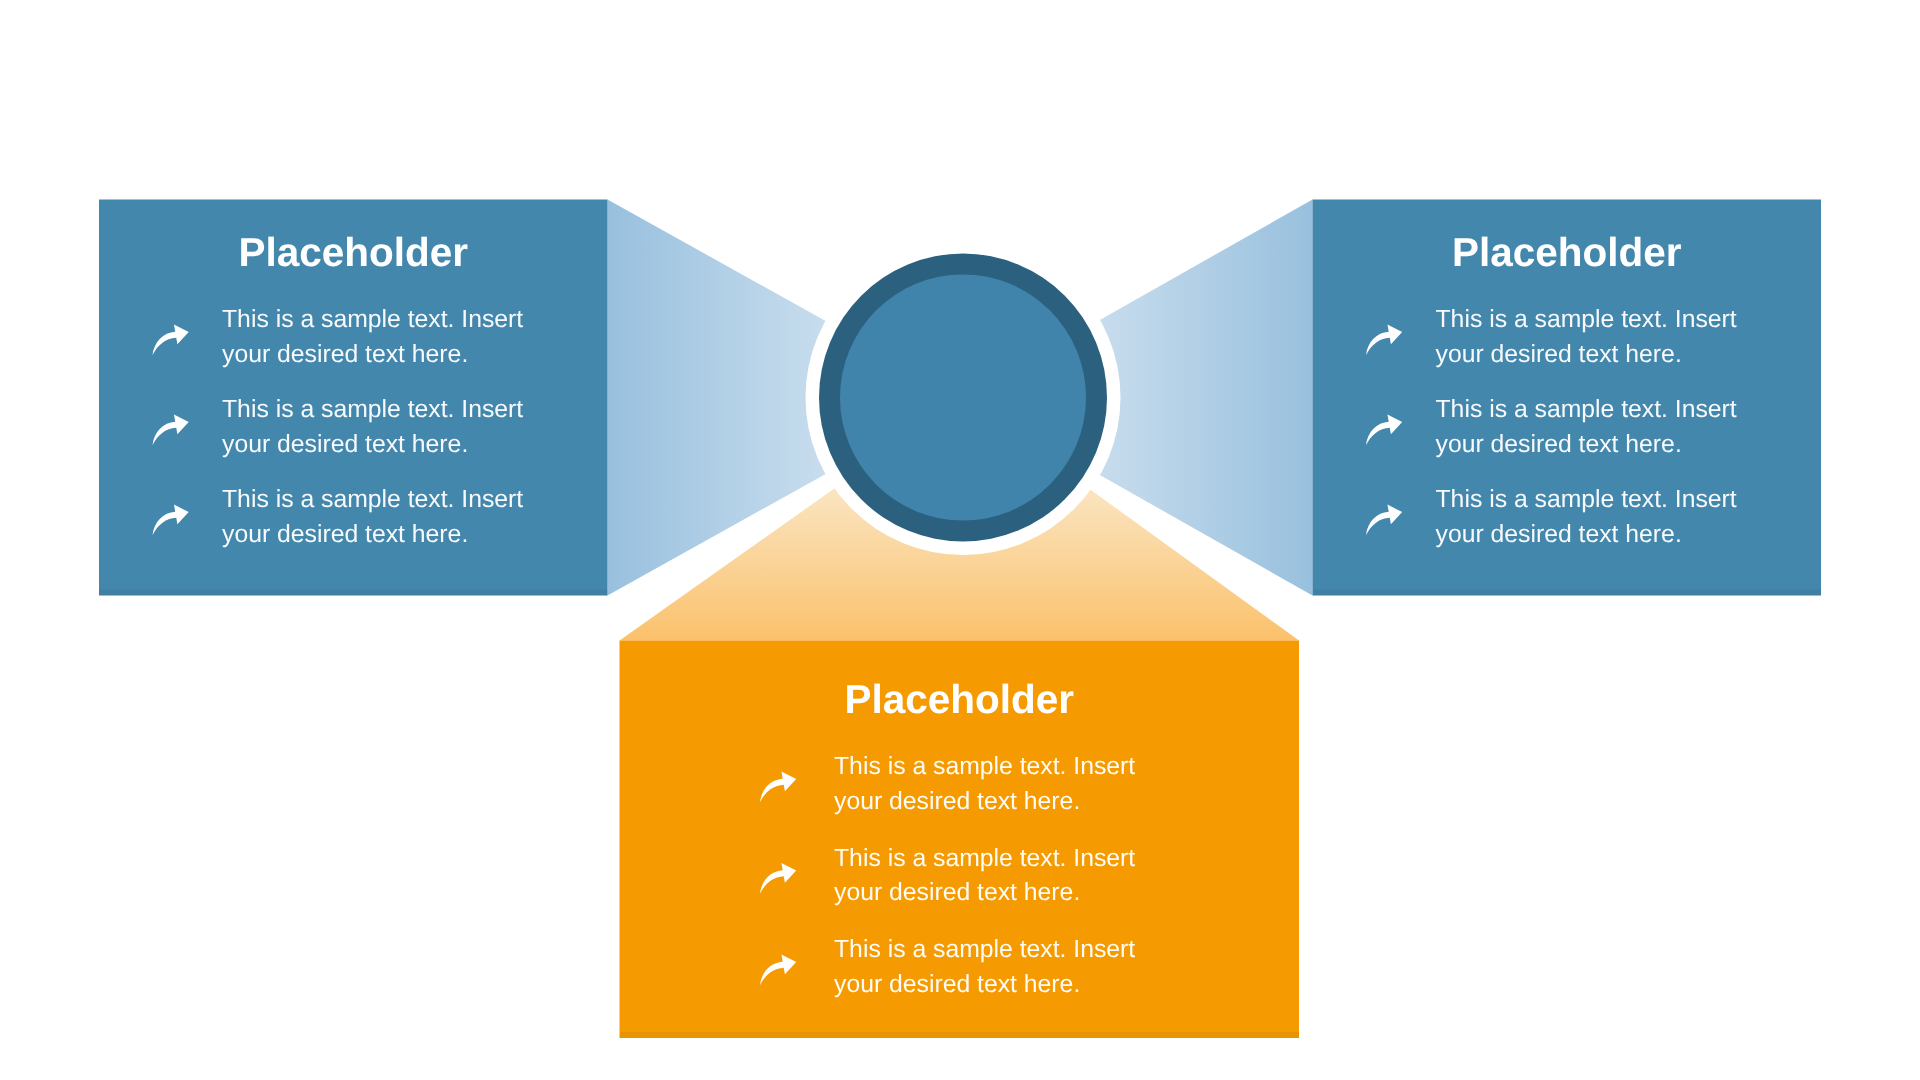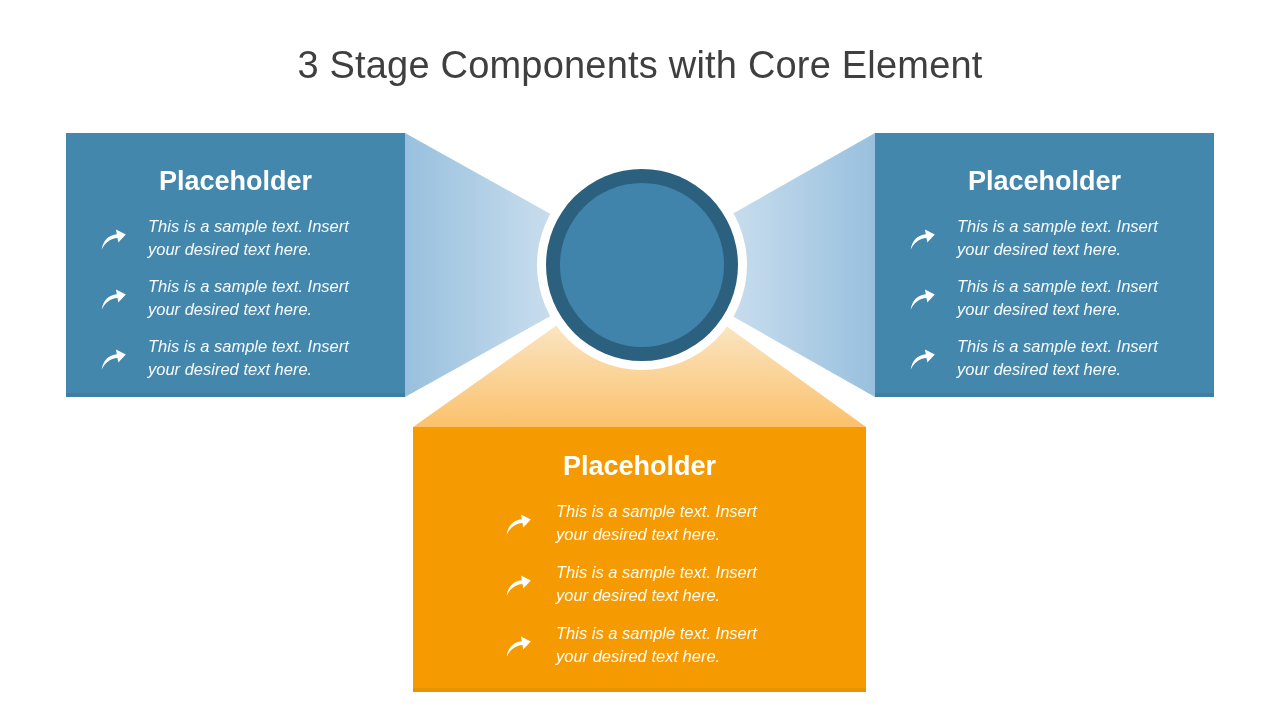--- a/index.html
+++ b/index.html
@@ -14,43 +14,42 @@
   }
   .gfx{position:absolute;left:0;top:0;}
   .box{position:absolute;color:#ffffff;}
   .box-blue{background:#4487AD;width:339px;height:264px;top:133px;
     box-shadow:inset 0 -4px 0 rgba(0,0,0,0.06);}
   .box-left{left:66px;}
   .box-right{left:875px;}
   .box-orange{background:#F59B01;left:413px;top:427px;width:453px;height:265px;
     box-shadow:inset 0 -4px 0 rgba(0,0,0,0.05);}
   .box-title{
-    margin:33px 0 18px 0;text-align:center;
+    margin:20px 0 18px 0;text-align:center;
     font-size:27px;font-weight:700;color:#ffffff;
   }
   .box-orange .box-title{margin-top:24px;}
   .bullets{padding:0 18px 0 32px;}
   .box-orange .bullets{padding:0 60px 0 90px;}
   .bullet{display:flex;align-items:center;gap:20px;margin-bottom:14px;}
   .box-orange .bullet{gap:23px;margin-bottom:15px;}
   .arrow-icon{flex:none;width:30px;height:24px;transform:rotate(-10deg);}
   .bullet-text{
-    font-size:16.5px;line-height:23px;color:rgba(255,255,255,0.96);font-style:italic;
+    font-size:16.5px;line-height:23px;color:rgba(255,255,255,0.96);
   }
   .core-label{
     position:absolute;left:567px;top:229px;width:150px;
     text-align:center;font-size:28px;line-height:31px;color:#ffffff;
   }
 </style>
 </head>
 <body>
 
 <div class="slide">
 
-  <h1 class="title">3 Stage Components with Core Element</h1>
 
   <svg class="gfx" width="1280" height="720" viewBox="0 0 1280 720">
     <defs>
       <linearGradient id="gradLeft" gradientUnits="userSpaceOnUse" x1="405" y1="265" x2="642" y2="265">
         <stop offset="0" stop-color="#98C0DE"></stop>
           <stop offset="1" stop-color="#E6EFF7"></stop>
       </linearGradient>
       <linearGradient id="gradRight" gradientUnits="userSpaceOnUse" x1="875" y1="265" x2="642" y2="265">
         <stop offset="0" stop-color="#98C0DE"></stop>
           <stop offset="1" stop-color="#E6EFF7"></stop>

